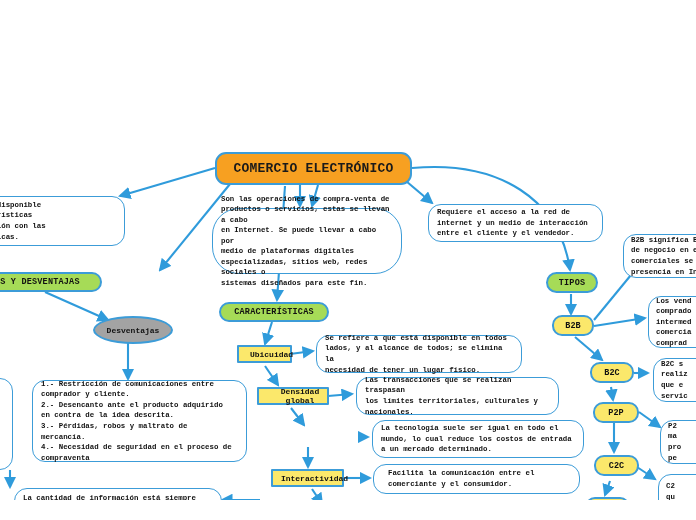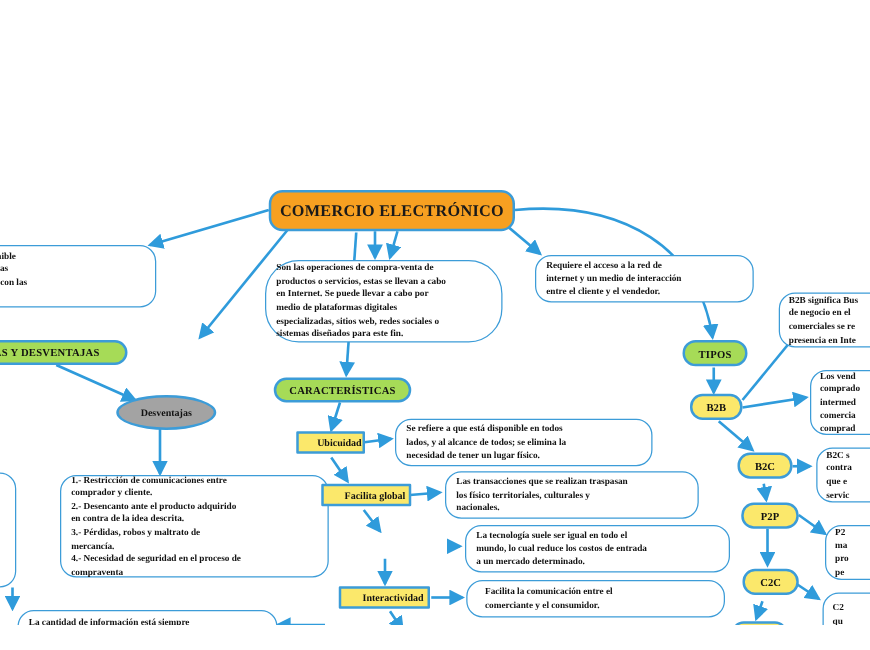--- a/index.html
+++ b/index.html
@@ -6,21 +6,21 @@
     margin: 0;
     padding: 0;
     background: #ffffff;
   }
   #canvas {
     position: relative;
     width: 696px;
     height: 500px;
     overflow: hidden;
     background: #ffffff;
-    font-family: Liberation Serif, serif;
+    font-family: Liberation Mono, monospace;
   }
   #edges {
     position: absolute;
     left: 0; top: 0;
     width: 696px;
     height: 520px;
     pointer-events: none;
   }
   .node {
     position: absolute;
@@ -189,21 +189,21 @@
   </div>
 
   <div class="node n-ellipse" style="left:93px; top:316px; width:80px; height:28px;">
     <span>Desventajas</span>
   </div>
 
   <div class="node n-note tight" style="left:-62px; top:378px; width:75px; height:92px;">
     <span></span>
   </div>
 
-  <div class="node n-note" style="left:48px; top:380px; width:215px; height:82px;">
+  <div class="node n-note" style="left:32px; top:380px; width:215px; height:82px;">
     <span>1.- Restricción de comunicaciones entre
 comprador y cliente.
 2.- Desencanto ante el producto adquirido
 en contra de la idea descrita.
 3.- Pérdidas, robos y maltrato de
 mercancía.
 4.- Necesidad de seguridad en el proceso de
 compraventa</span>
   </div>
 
@@ -214,37 +214,37 @@
   </div>
 
   <div class="node n-cat" style="left:219px; top:302px; width:110px; height:20px;">
     <span>CARACTERÍSTICAS</span>
   </div>
 
   <div class="node n-subsq" style="left:237px; top:345px; width:55px; height:18px;">
     <span>Ubicuidad</span>
   </div>
   <div class="node n-subsq" style="left:257px; top:387px; width:72px; height:18px;">
-    <span>Facilita global</span>
+    <span>Densidad global</span>
   </div>
   <div class="node n-subsq" style="left:271px; top:469px; width:73px; height:18px;">
     <span>Interactividad</span>
   </div>
   <div class="node n-subsq" style="left:272px; top:505px; width:120px; height:18px;">
     <span>Densidad de la información</span>
   </div>
 
   <div class="node n-note" style="left:316px; top:335px; width:206px; height:38px;">
     <span>Se refiere a que está disponible en todos
 lados, y al alcance de todos; se elimina la
 necesidad de tener un lugar físico.</span>
   </div>
   <div class="node n-note" style="left:356px; top:377px; width:203px; height:38px;">
     <span>Las transacciones que se realizan traspasan
-los físico territoriales, culturales y
+los límites territoriales, culturales y
 nacionales.</span>
   </div>
   <div class="node n-note" style="left:372px; top:420px; width:212px; height:38px;">
     <span>La tecnología suele ser igual en todo el
 mundo, lo cual reduce los costos de entrada
 a un mercado determinado.</span>
   </div>
   <div class="node n-note" style="left:373px; top:464px; width:207px; height:30px;padding-left:14px;">
     <span>Facilita la comunicación entre el
 comerciante y el consumidor.</span>
@@ -278,21 +278,21 @@
   </div>
   <div class="node n-note tight" style="left:648px; top:296px; width:120px; height:52px;">
     <span>Los vend
 comprado
 intermed
 comercia
 comprad</span>
   </div>
   <div class="node n-note tight" style="left:653px; top:358px; width:110px; height:44px;">
     <span>B2C s
-contra
+realiz
 que e
 servic</span>
   </div>
   <div class="node n-note tight" style="left:660px; top:420px; width:110px; height:44px;">
     <span>P2
 ma
 pro
 pe</span>
   </div>
   <div class="node n-note tight" style="left:658px; top:474px; width:110px; height:46px;">

